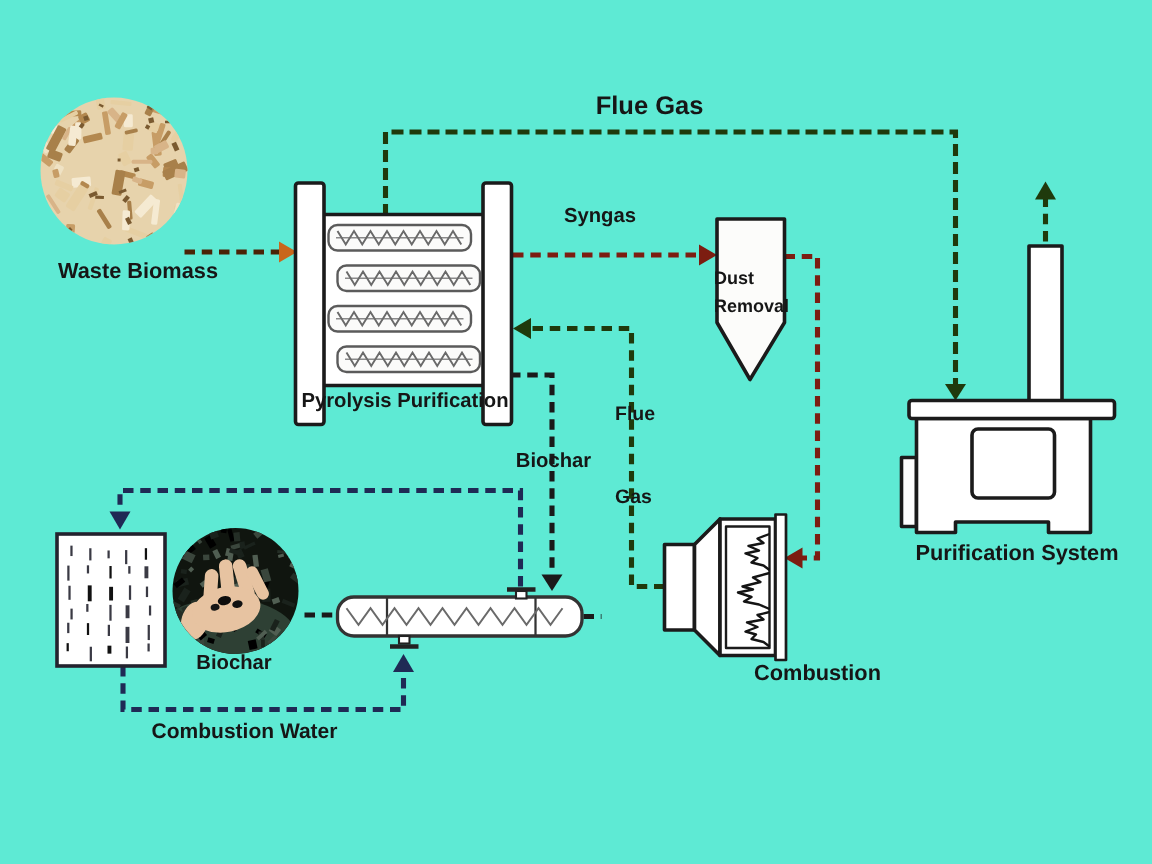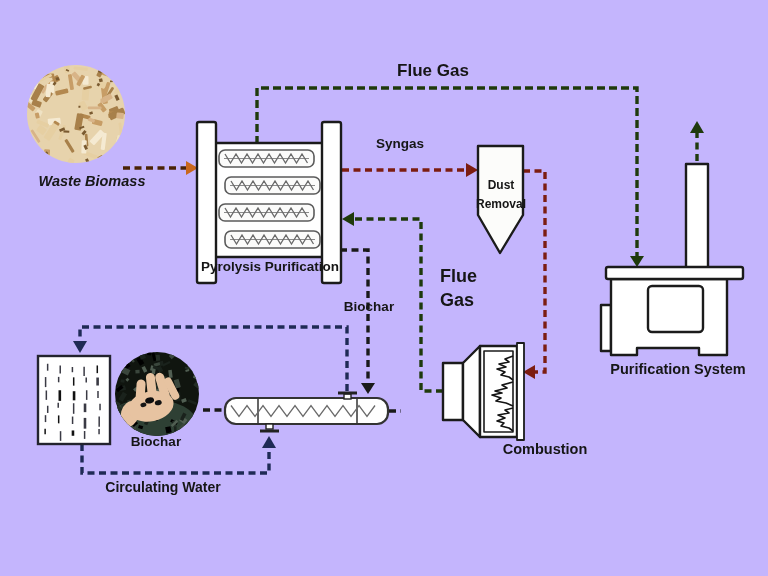--- a/index.html
+++ b/index.html
@@ -1,20 +1,20 @@
 <!DOCTYPE html>
 <html style="--flue-gas: #1f3a0c; --syngas: #7c1d11; --water: #1f2a55; --line-black: #1a1a1a; --biomass-dash: #4a2307; --biomass-arrow: #c9671c; --equipment: #1b1b1b; --text: #161616;"><head>
 <meta charset="utf-8">
 <style>
   :root{
     --flue-gas:#1f3a0c; --syngas:#7c1d11; --water:#1f2a55; --line-black:#1a1a1a;
     --biomass-dash:#4a2307; --biomass-arrow:#c9671c; --equipment:#1b1b1b; --text:#161616;
   }
   html,body{margin:0;padding:0;background:#ffffff;}
-  .canvas{position:relative;width:768px;height:576px;background:#c4b5fd;overflow:hidden;
+  .canvas{position:relative;width:768px;height:576px;background:#5eead4;overflow:hidden;
           font-family:"Liberation Sans",sans-serif;}
   .canvas svg{position:absolute;left:0;top:0;}
   .lbl{position:absolute;font-weight:700;color:var(--text);white-space:nowrap;}
   .lbl.center{transform:translateX(-50%);}
   .pipe{fill:none;stroke-width:3.4;stroke-dasharray:7 4.5;stroke-linecap:butt;}
   .pipe-long{stroke-dasharray:8 4;}
   .st-flue{stroke:var(--flue-gas);} .fl-flue{fill:var(--flue-gas);stroke:none;}
   .st-syngas{stroke:var(--syngas);} .fl-syngas{fill:var(--syngas);stroke:none;}
   .st-water{stroke:var(--water);} .fl-water{fill:var(--water);stroke:none;}
   .st-black{stroke:var(--line-black);} .fl-black{fill:var(--line-black);stroke:none;}
@@ -375,32 +375,32 @@
         <line x1="338" y1="393" x2="357" y2="393" stroke="#222" stroke-width="3"></line>
       </g>
       <g>
         <rect x="266" y="424" width="7" height="5" fill="#ffffff" stroke="#222" stroke-width="1.4"></rect>
         <line x1="260" y1="431" x2="279" y2="431" stroke="#222" stroke-width="3"></line>
       </g>
     </g>
   </svg>
 
   <div class="lbl center" style="left:433px;top:61px;font-size:17px;">Flue Gas</div>
-  <div class="lbl center" style="left:92px;top:173px;font-size:14.5px;font-style:italic;">Waste Biomass</div>
+  <div class="lbl center" style="left:92px;top:173px;font-size:14.5px;">Waste Biomass</div>
   <div class="lbl center" style="left:270px;top:259px;font-size:13.5px;">Pyrolysis Purification</div>
   <div class="lbl center" style="left:400px;top:136px;font-size:13.5px;">Syngas</div>
 
-  <div class="lbl center" style="left:501px;top:176px;font-size:12px;line-height:19px;text-align:center;">
+  <div class="lbl center" style="left:501px;top:176px;font-size:12px;line-height:19px;text-align:left;">
     <span style="display:block;">Dust</span>
     <span style="display:block;">Removal</span>
   </div>
 
-  <div class="lbl" style="left:440px;top:264px;font-size:18px;line-height:24px;">
+  <div class="lbl" style="left:410px;top:264px;font-size:13px;line-height:24px;">
     <span style="display:block;">Flue</span>
-    <span style="display:block;">Gas</span>
+    <span style="display:block;margin-top:31px;">Gas</span>
   </div>
 
   <div class="lbl center" style="left:369px;top:299px;font-size:13.5px;">Biochar</div>
   <div class="lbl center" style="left:497px;top:441px;font-size:14.5px;margin-left:48px;">Combustion</div>
   <div class="lbl center" style="left:678px;top:361px;font-size:14.5px;">Purification System</div>
   <div class="lbl center" style="left:156px;top:434px;font-size:13.5px;">Biochar</div>
-  <div class="lbl center" style="left:163px;top:479px;font-size:14px;">Circulating Water</div>
+  <div class="lbl center" style="left:163px;top:479px;font-size:14px;">Combustion Water</div>
 </div>
 
 </body></html>

